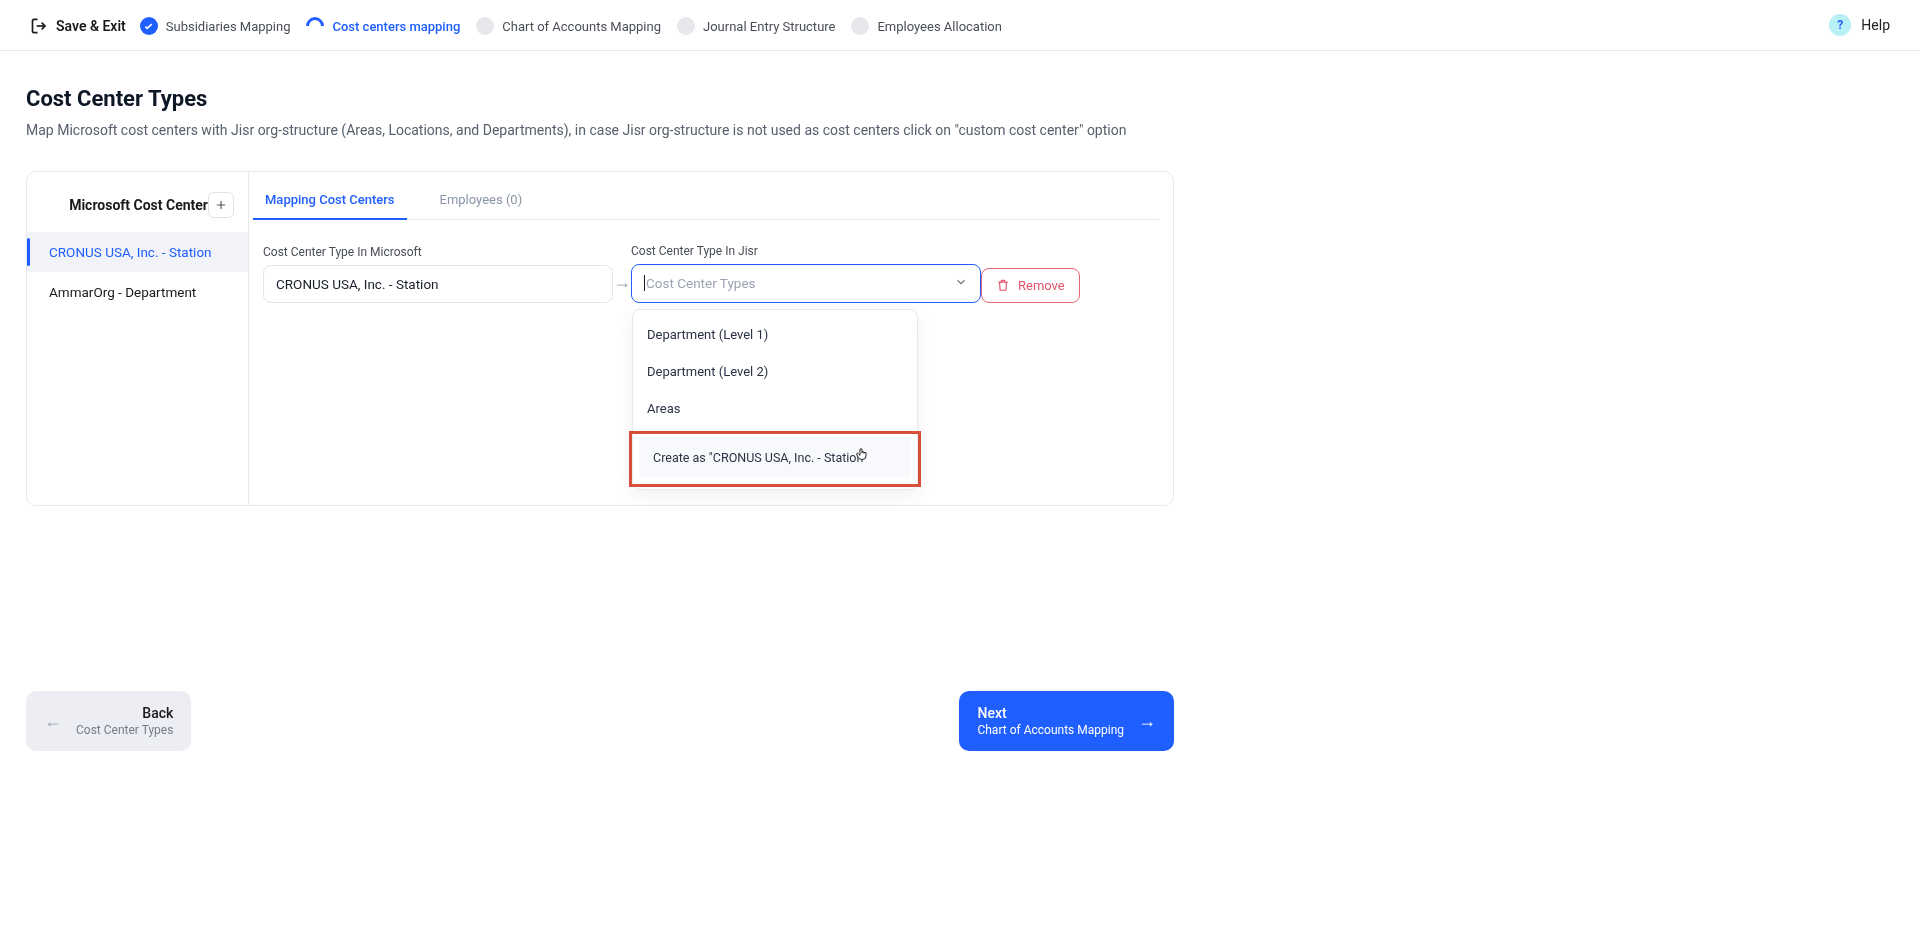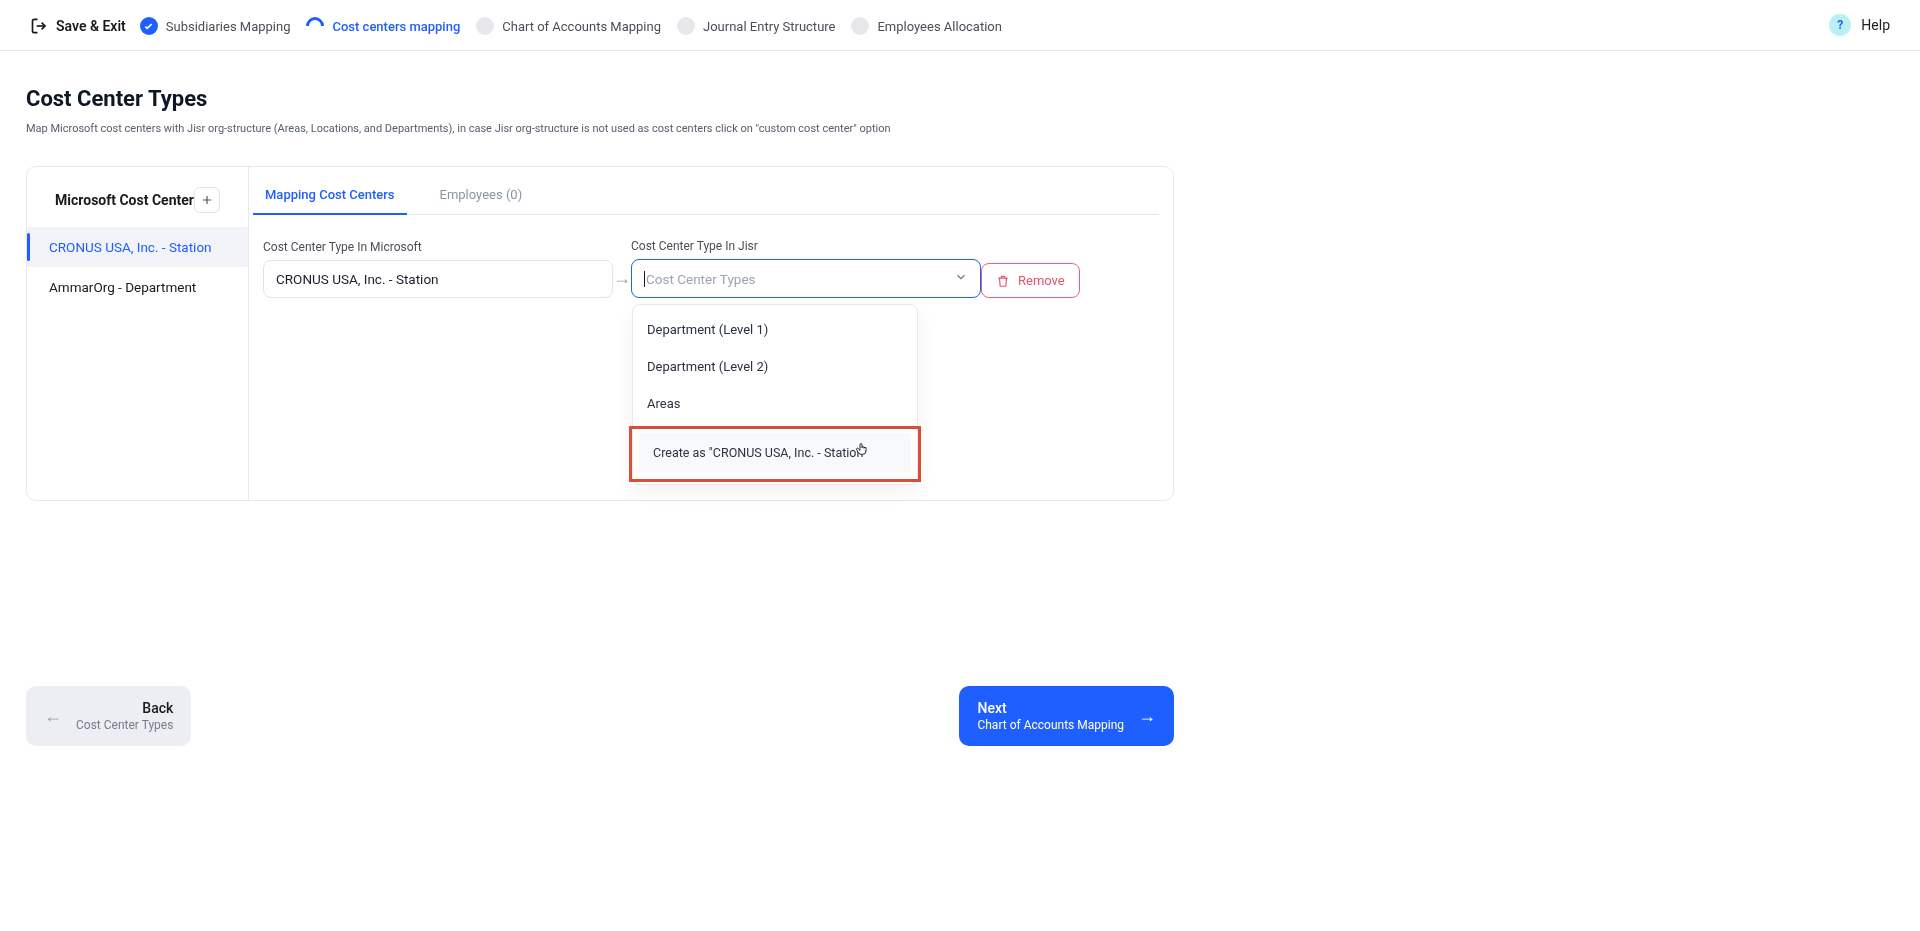--- a/index.html
+++ b/index.html
@@ -52,39 +52,39 @@
     width: 22px; height: 22px; border-radius: 50%;
     background: #b8f0f5;
     color: #1f5eff;
     display: flex; align-items: center; justify-content: center;
     font-weight: 700; font-size: 12px;
   }
   .help-label { font-size: 14px; color: #222; }
 
   .content { padding: 35px 26px; max-width: 1200px; }
   h1.page-title { font-size: 22px; font-weight: 700; color: #0e1726; margin-bottom: 10px; }
-  .page-desc { font-size: 11px; color: #56606e; margin-bottom: 30px; line-height: 1.4; }
+  .page-desc { font-size: 14px; color: #56606e; margin-bottom: 30px; line-height: 1.4; }
 
   .panel {
     display: flex;
     border: 1px solid #e6e8ec;
     border-radius: 10px;
     background: #fff;
     min-height: 335px;
     overflow: visible;
   }
   .left-list {
     width: 222px;
     border-right: 1px solid #e6e8ec;
     padding: 0;
     display: flex;
     flex-direction: column;
   }
   .left-header {
-    display: flex; align-items: center; justify-content: center;
+    display: flex; align-items: center; justify-content: flex-end;
     padding: 20px 14px 14px 14px;
   }
   .left-header-title { font-weight: 700; font-size: 14px; }
   .add-btn {
     width: 26px; height: 26px; border: 1px solid #e0e2e8; border-radius: 6px;
     display: flex; align-items: center; justify-content: center;
     cursor: pointer; background: #fff; font-size: 16px; color: #555;
   }
   .list-item {
     padding: 12px 16px 12px 22px;

